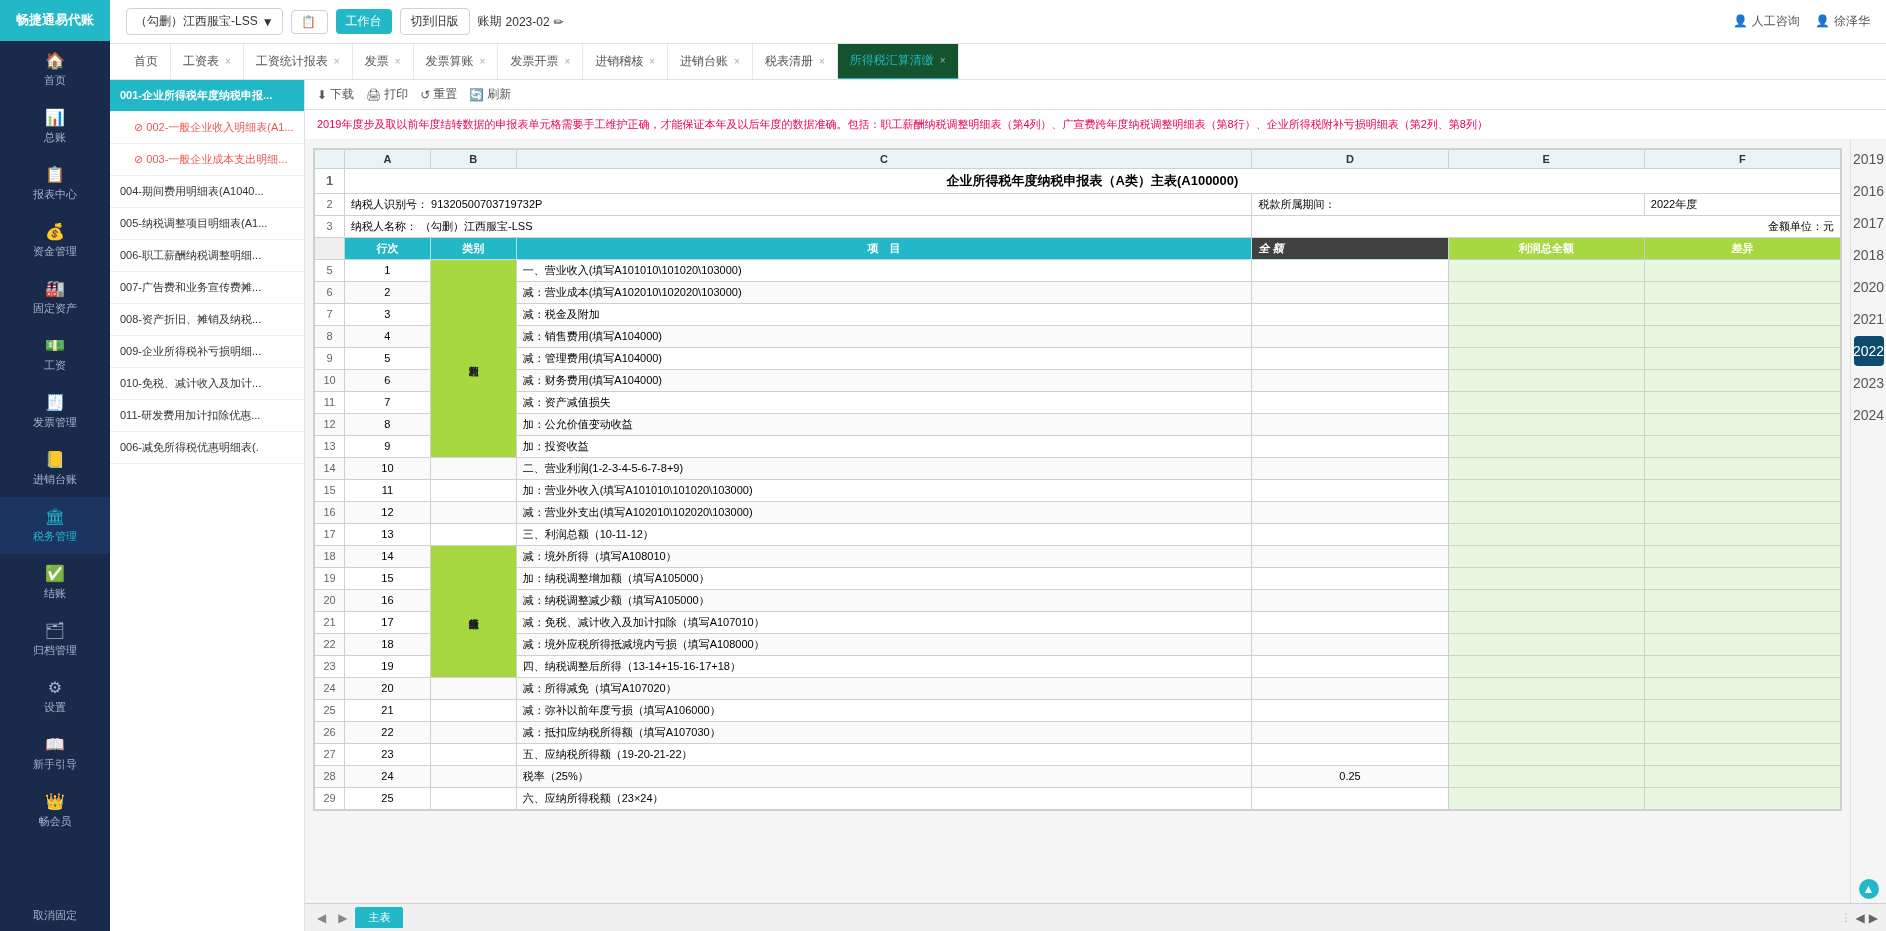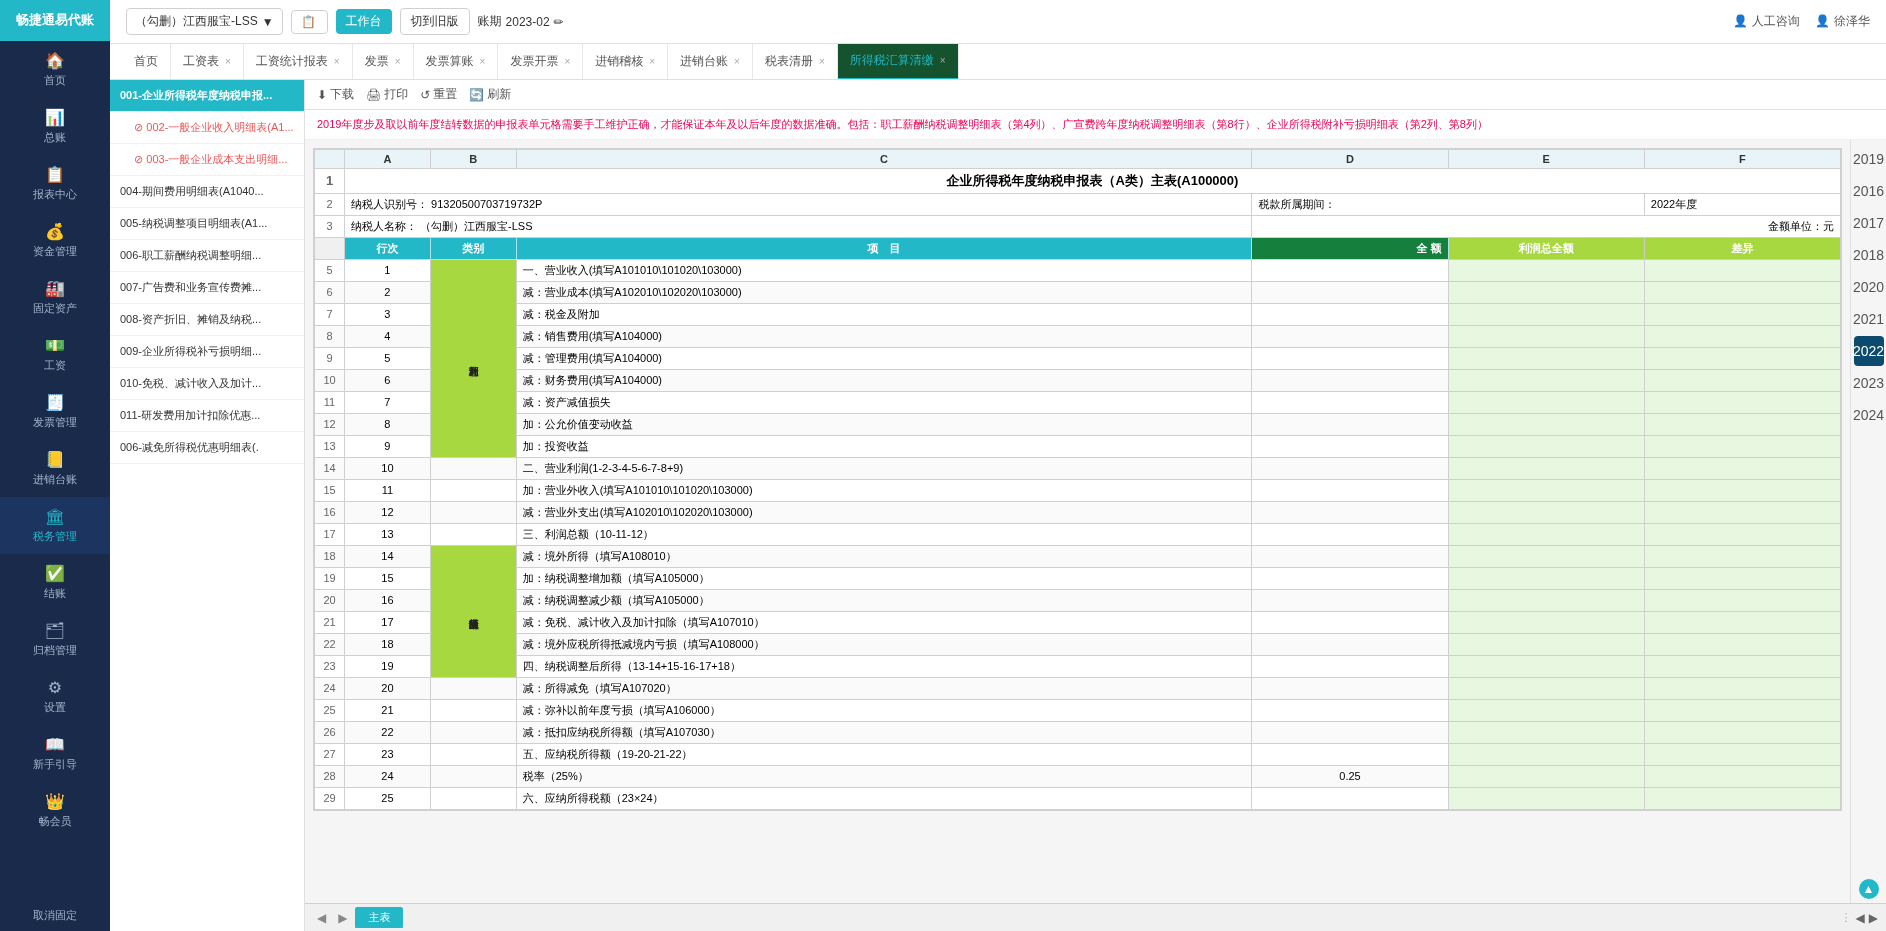--- a/index.html
+++ b/index.html
@@ -269,21 +269,21 @@
                     <span>（勾删）江西服宝-LSS</span>
                   </td>
                   <td colspan="3" style="text-align:right;">金额单位：元</td>
                 </tr>
 
                 <tr>
                   <td class="row-num"></td>
                   <th class="header-row" style="background:#22b8c8;color:#fff;text-align:center;border:1px solid #b0e0e8;">行次</th>
                   <th class="header-row" style="background:#22b8c8;color:#fff;text-align:center;border:1px solid #b0e0e8;">类别</th>
                   <th class="header-row" style="background:#22b8c8;color:#fff;text-align:center;border:1px solid #b0e0e8;min-width:300px;">项　目</th>
-                  <th class="header-row" style="background:#15803d;color:#fff;text-align:right;border:1px solid #b0e0e8;min-width:80px;">全 额</th>
+                  <th class="header-row" style="background:#404040;color:#fff;text-align:left;border:1px solid #b0e0e8;min-width:80px;font-style:italic;">全 额</th>
                   <th class="header-row" style="background:#a8d840;color:#fff;text-align:center;border:1px solid #ccc;min-width:80px;">利润总全额</th>
                   <th class="header-row" style="background:#a8d840;color:#fff;text-align:center;border:1px solid #ccc;min-width:80px;">差异</th>
                 </tr>
 
                 <tr class="data-row">
                   <td class="row-num">5</td>
                   <td class="row-index num-cell">1</td>
                   <td class="cat-cell" rowspan="9" style="background:#a8d840;text-align:center;font-size:10px;vertical-align:middle;writing-mode:vertical-rl;text-orientation:mixed;">利润总额计算</td>
                   <td class="proj-cell">一、营业收入(填写A101010\101020\103000)</td>
                   <td></td>

